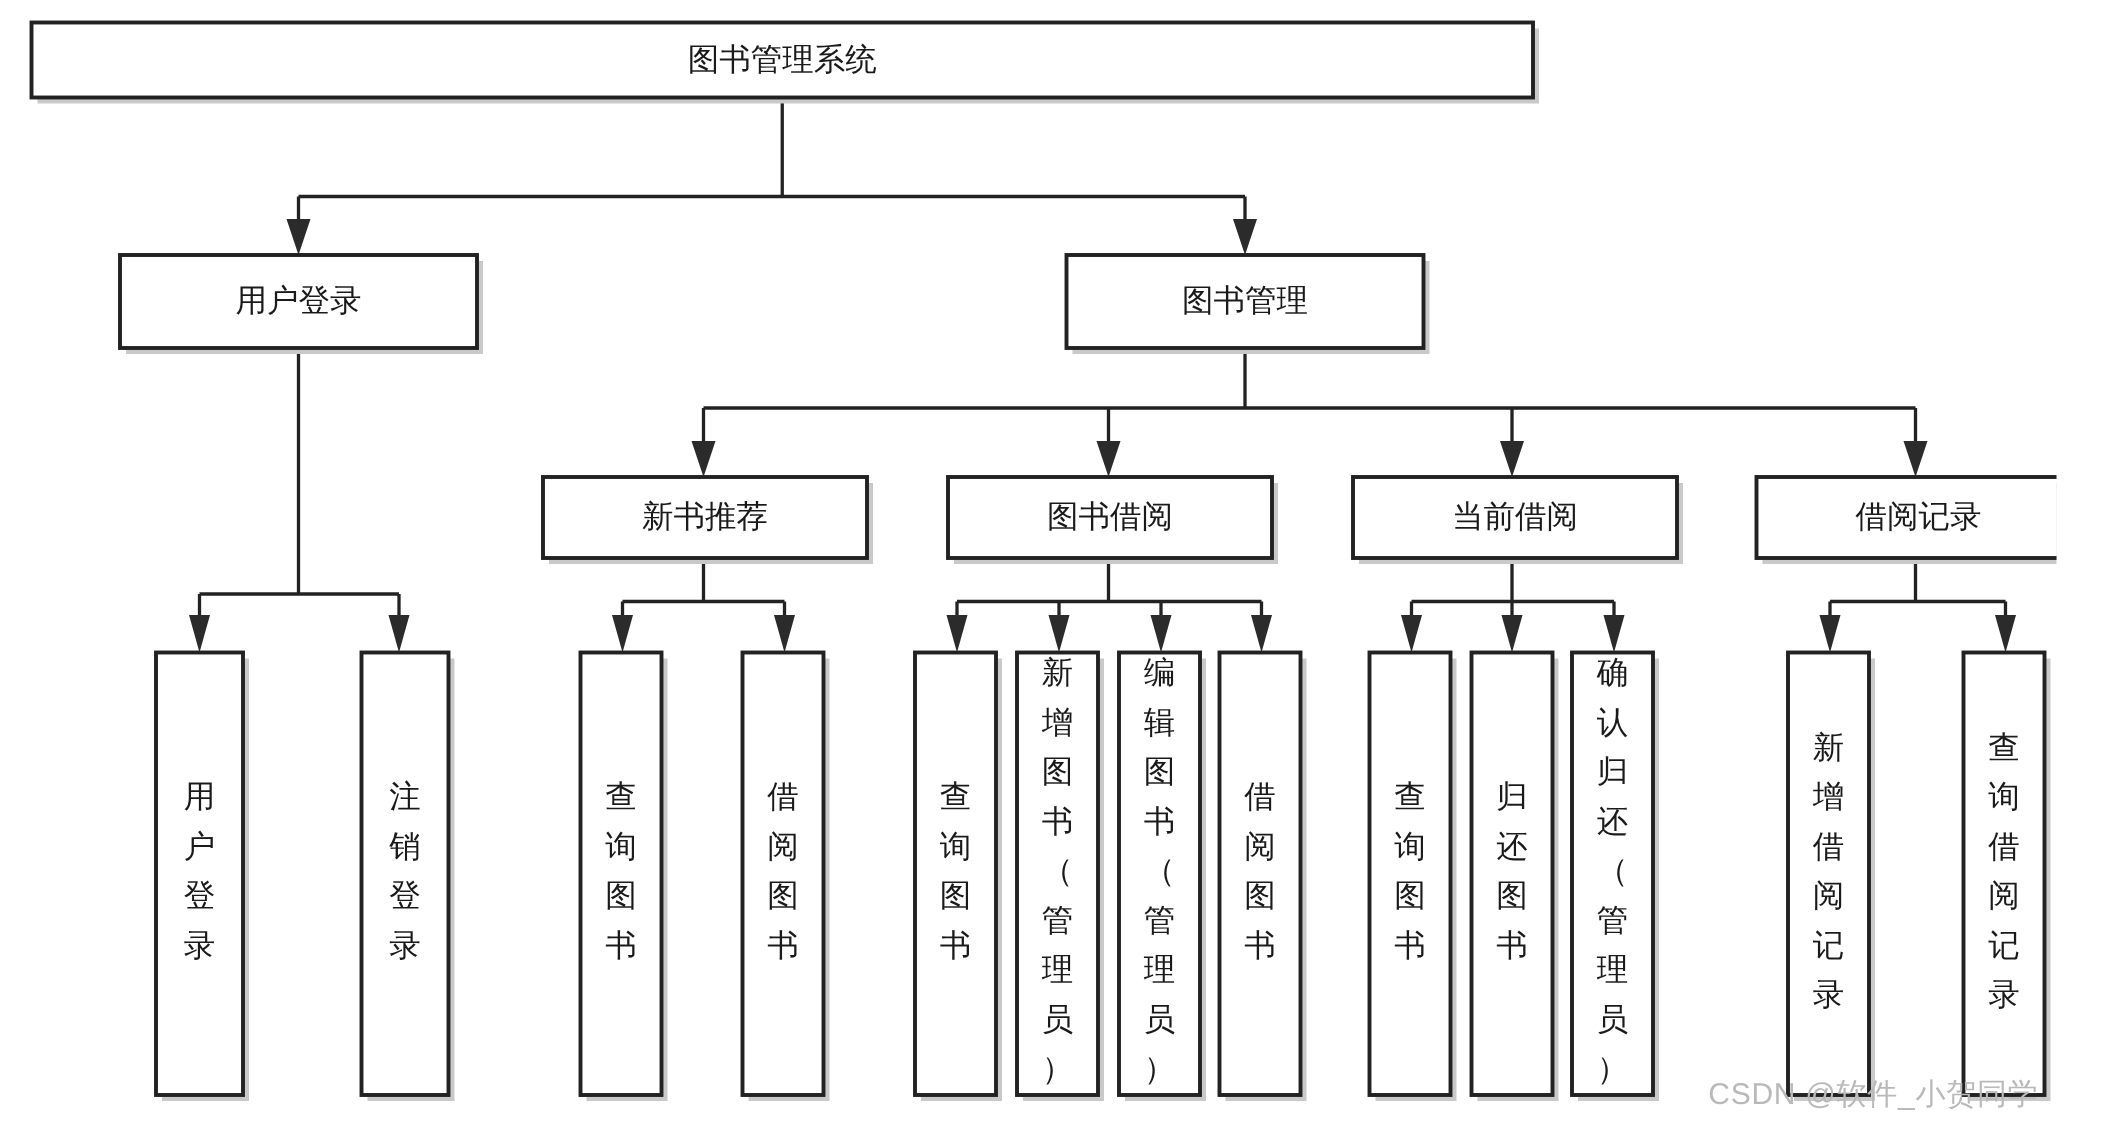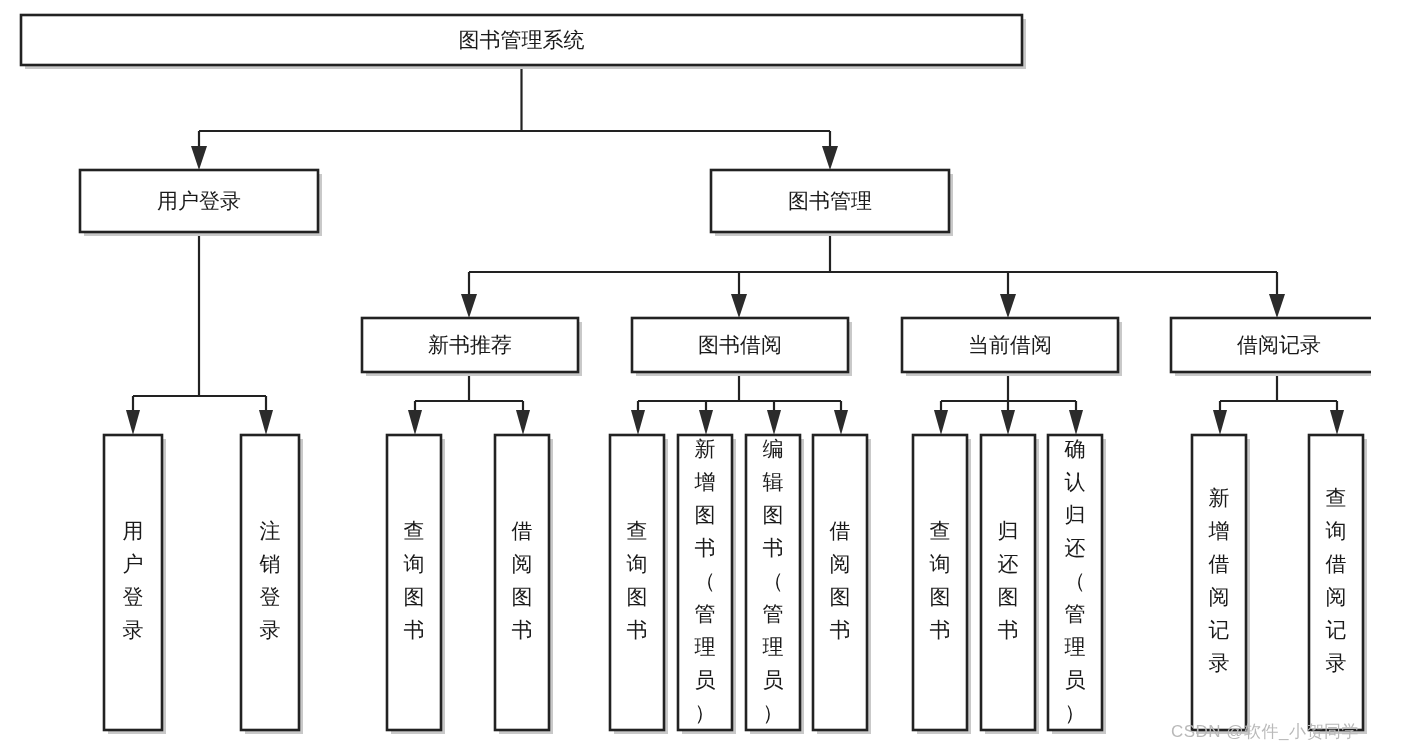--- a/index.html
+++ b/index.html
@@ -56,21 +56,21 @@
     font-family: "Liberation Sans", "DejaVu Sans", sans-serif;
     font-size: 21px;
     fill: #1a1a1a;
     text-anchor: middle;
   }
   .watermark {
     position: absolute;
     right: 12px;
     bottom: 4px;
     font-family: "Liberation Sans", "DejaVu Sans", sans-serif;
-    font-size: 17px;
+    font-size: 20px;
     color: #b9b9b9;
     letter-spacing: 0.5px;
     white-space: nowrap;
     user-select: none;
   }
 </style>
 </head>
 <body>
 
 <div id="diagram-root">

